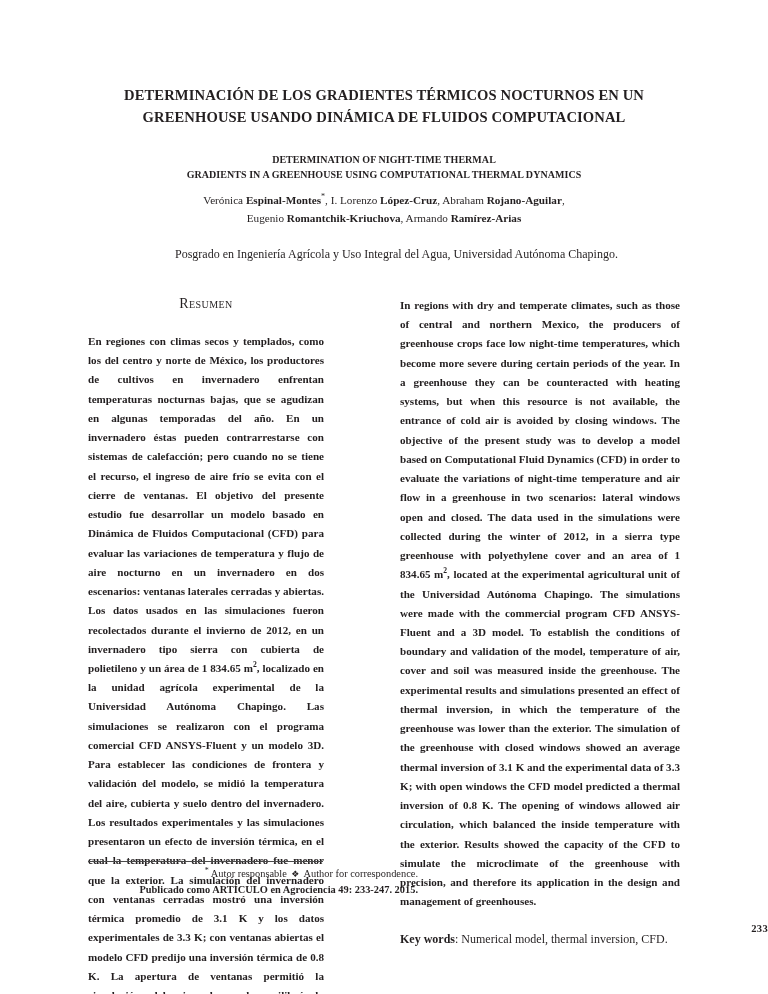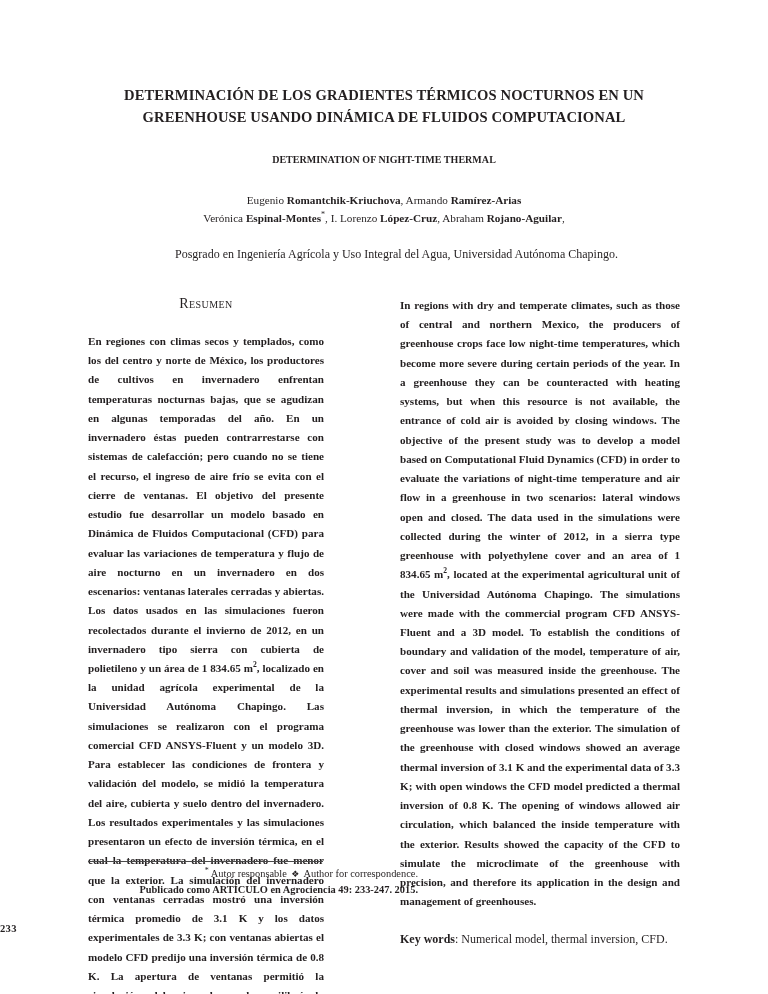--- a/index.html
+++ b/index.html
@@ -148,44 +148,45 @@
     font-size: 9px;
     padding: 0 2px;
   }
 
   
   .folio {
     position: absolute;
     left: 0;
     top: 923px;
     width: 768px;
-    text-align: left;
+    text-align: right;
     font-size: 10.6px;
     font-weight: bold;
     letter-spacing: 0.3px;
   }
 </style>
 </head>
 <body>
 
 <div class="page">
 
   <div class="title-block">
     <div class="title-es">
       <span>DETERMINACIÓN DE LOS GRADIENTES TÉRMICOS NOCTURNOS EN UN</span><br>
       <span>GREENHOUSE USANDO DINÁMICA DE FLUIDOS COMPUTACIONAL</span>
     </div>
     <div class="title-en">
       <span>DETERMINATION OF NIGHT-TIME THERMAL</span><br>
+      <span>GRADIENTS IN A GREENHOUSE USING COMPUTATIONAL THERMAL DYNAMICS</span>
     </div>
   </div>
 
   <div class="authors">
+    <div><span>Verónica </span><b>Espinal-Montes</b><sup>*</sup><span>, I. Lorenzo </span><b>López-Cruz</b><span>, Abraham </span><b>Rojano-Aguilar</b><span>,</span></div>
     <div><span>Eugenio </span><b>Romantchik-Kriuchova</b><span>, Armando </span><b>Ramírez-Arias</b></div>
-    <div><span>Verónica </span><b>Espinal-Montes</b><sup>*</sup><span>, I. Lorenzo </span><b>López-Cruz</b><span>, Abraham </span><b>Rojano-Aguilar</b><span>,</span></div>
   </div>
 
   <div class="affiliation">
     <div>Posgrado en Ingeniería Agrícola y Uso Integral del Agua, Universidad Autónoma Chapingo.</div>
   </div>
 
   <div class="col col-left">
     <div class="sec-head">Resumen</div>
     <p class="abstract"><span>En regiones con climas secos y templados, como los del centro y norte de México, los productores de cultivos en invernadero enfrentan temperaturas nocturnas bajas, que se agudizan en algunas temporadas del año. En un invernadero éstas pueden contrarrestarse con sistemas de calefacción; pero cuando no se tiene el recurso, el ingreso de aire frío se evita con el cierre de ventanas. El objetivo del presente estudio fue desarrollar un modelo basado en Dinámica de Fluidos Computacional (CFD) para evaluar las variaciones de temperatura y flujo de aire nocturno en un invernadero en dos escenarios: ventanas laterales cerradas y abiertas. Los datos usados en las simulaciones fueron recolectados durante el invierno de 2012, en un invernadero tipo sierra con cubierta de polietileno y un área de 1 834.65 m</span><sup>2</sup><span>, localizado en la unidad agrícola experimental de la Universidad Autónoma Chapingo. Las simulaciones se realizaron con el programa comercial CFD ANSYS-Fluent y un modelo 3D. Para establecer las condiciones de frontera y validación del modelo, se midió la temperatura del aire, cubierta y suelo dentro del invernadero. Los resultados experimentales y las simulaciones presentaron un efecto de inversión térmica, en el cual la temperatura del invernadero fue menor que la exterior. La simulación del invernadero con ventanas cerradas mostró una inversión térmica promedio de 3.1 K y los datos experimentales de 3.3 K; con ventanas abiertas el modelo CFD predijo una inversión térmica de 0.8 K. La apertura de ventanas permitió la circulación del aire, lo cual equilibró la temperatura interior con la exterior. Los resultados mostraron la capacidad de CFD para simular con precisión el microclima del invernadero, y por lo tanto su aplicación en el diseño y manejo de invernaderos.</span></p>
 

